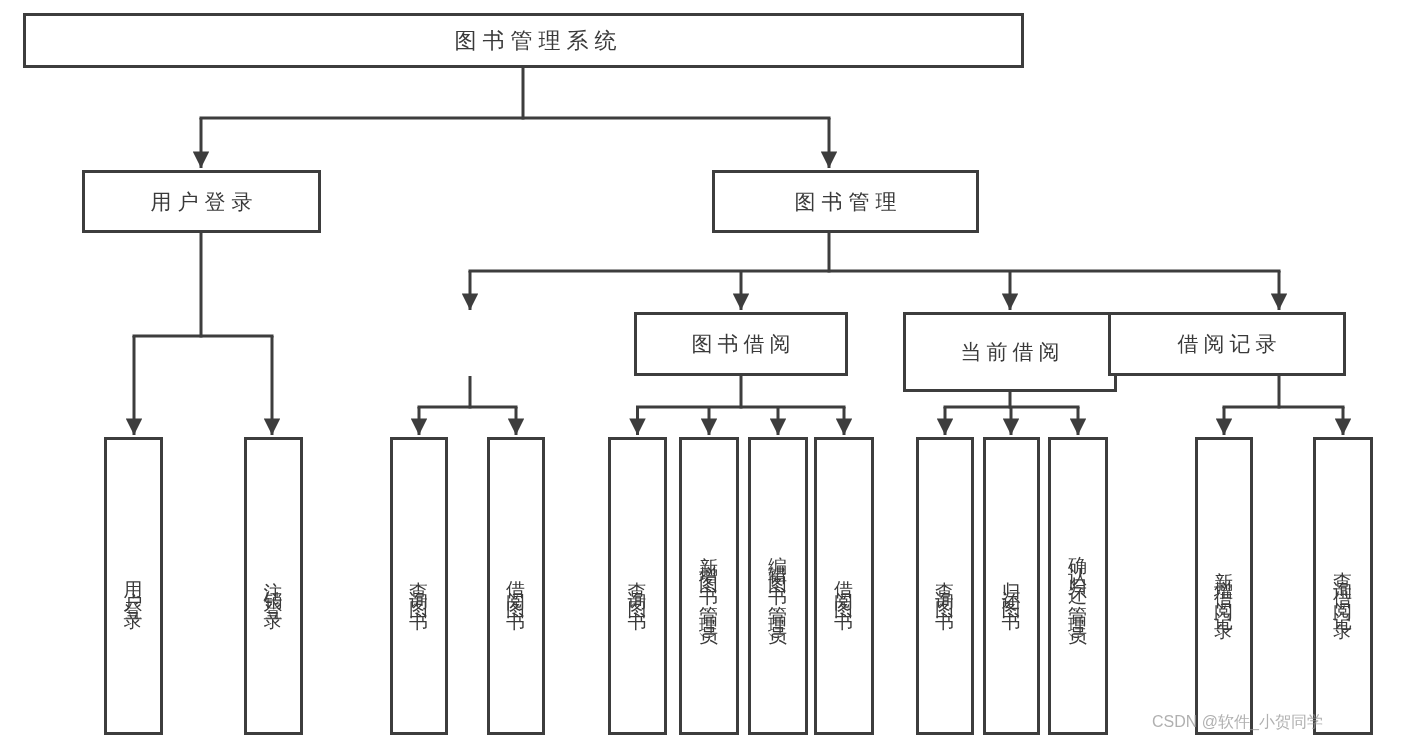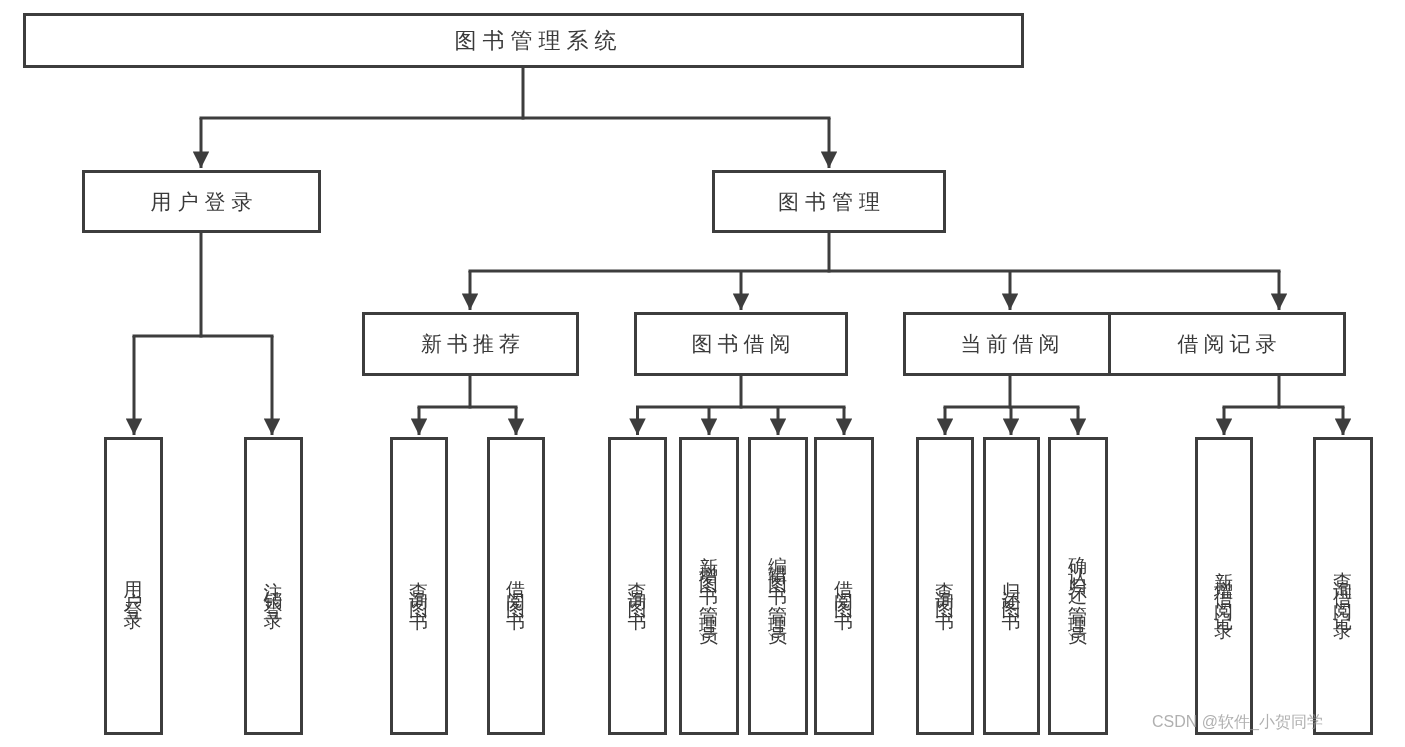--- a/index.html
+++ b/index.html
@@ -49,24 +49,24 @@
     top: 712px;
     width: 253px;
     font-size: 16px;
     color: rgba(150, 150, 150, 0.75);
     white-space: nowrap;
     pointer-events: none;
   }
   
   #n-root        { left: 23px;  top: 13px;  width: 1001px; height: 55px; }
   #n-user-login  { left: 82px;  top: 170px; width: 239px;  height: 63px; }
-  #n-book-mgmt   { left: 712px; top: 170px; width: 234px;  height: 63px; }
+  #n-book-mgmt   { left: 712px; top: 170px; width: 267px;  height: 63px; }
   #n-new-book    { left: 362px; top: 312px; width: 217px;  height: 64px; }
   #n-borrow      { left: 634px; top: 312px; width: 214px;  height: 64px; }
-  #n-current     { left: 903px; top: 312px; width: 214px;  height: 64px; }
+  #n-current     { left: 903px; top: 312px; width: 214px;  height: 80px; }
   #n-records     { left: 1108px;top: 312px; width: 238px;  height: 64px; }
 
   .leaf { top: 437px; height: 298px; width: 59px; }
   #l-ul-0 { left: 104px; }
   #l-ul-1 { left: 244px; }
   #l-nb-0 { left: 390px; width: 58px; }
   #l-nb-1 { left: 487px; width: 58px; }
   #l-bw-0 { left: 608px; width: 59px; }
   #l-bw-1 { left: 679px; width: 60px; }
   #l-bw-2 { left: 748px; width: 60px; }
@@ -136,23 +136,20 @@
     <span class="lbl">图书管理系统</span>
   </div>
 
   <div class="node branch" id="n-user-login">
     <span class="lbl">用户登录</span>
   </div>
   <div class="node branch" id="n-book-mgmt">
     <span class="lbl">图书管理</span>
   </div>
 
-  <div class="node module" id="n-new-book">
-    <span class="lbl">新书推荐</span>
-  </div>
   <div class="node module" id="n-borrow">
     <span class="lbl">图书借阅</span>
   </div>
   <div class="node module" id="n-current">
     <span class="lbl">当前借阅</span>
   </div>
   <div class="node module" id="n-records">
     <span class="lbl">借阅记录</span>
   </div>
 

